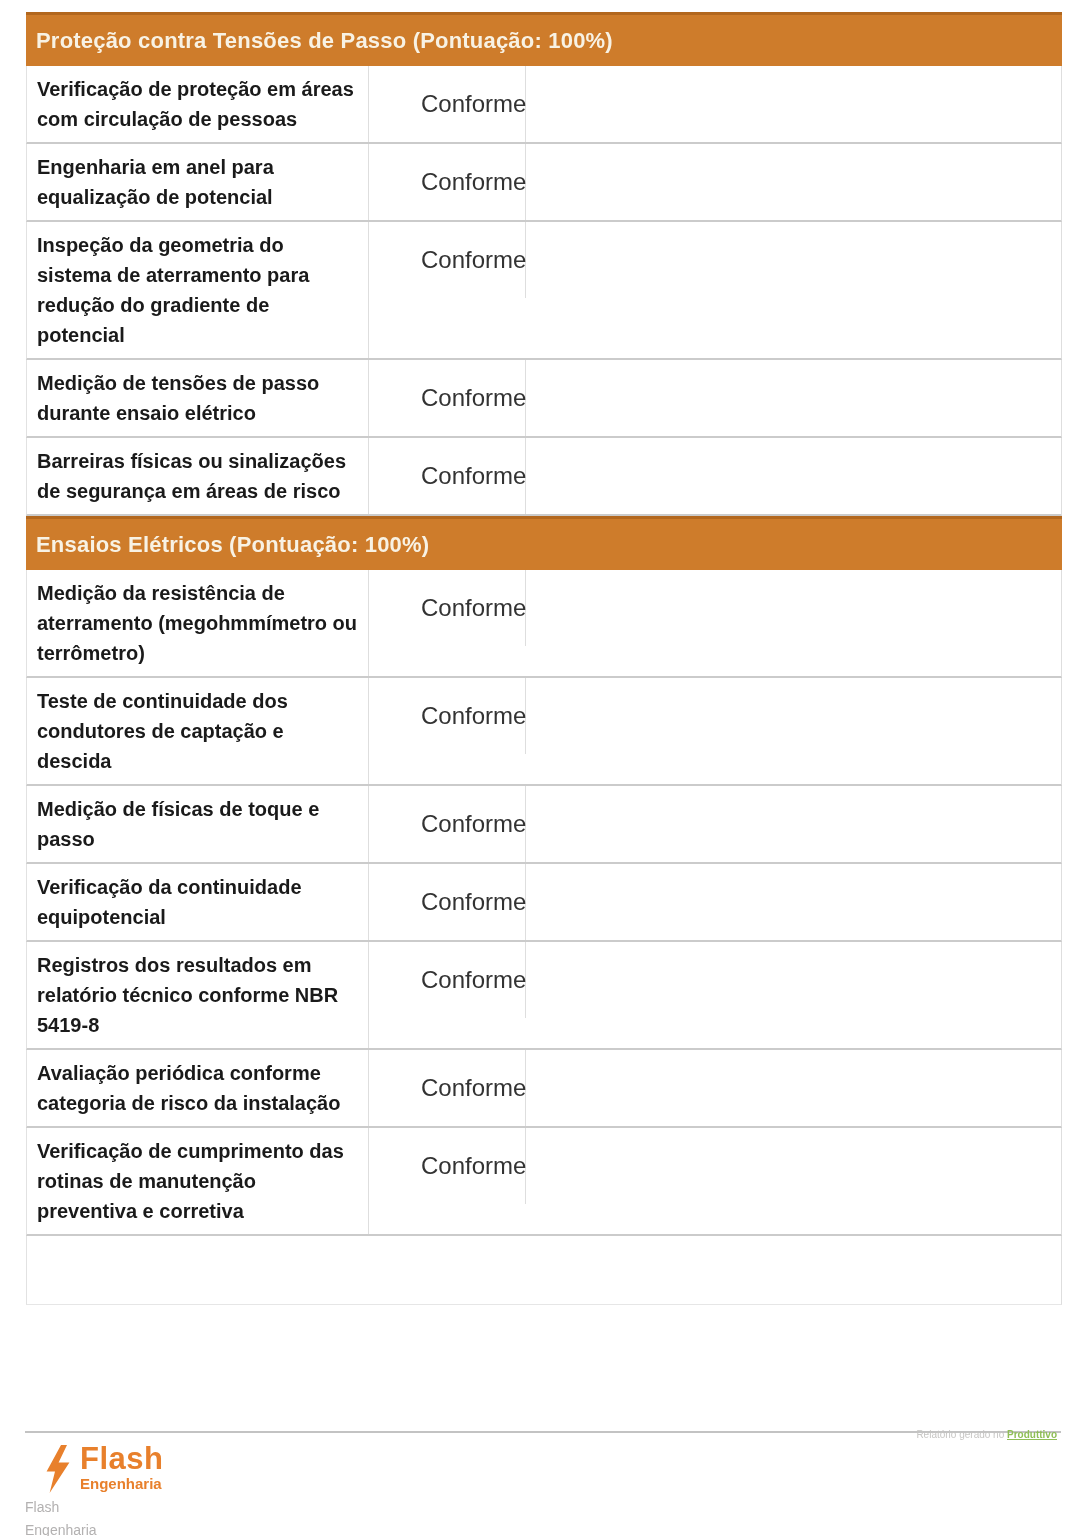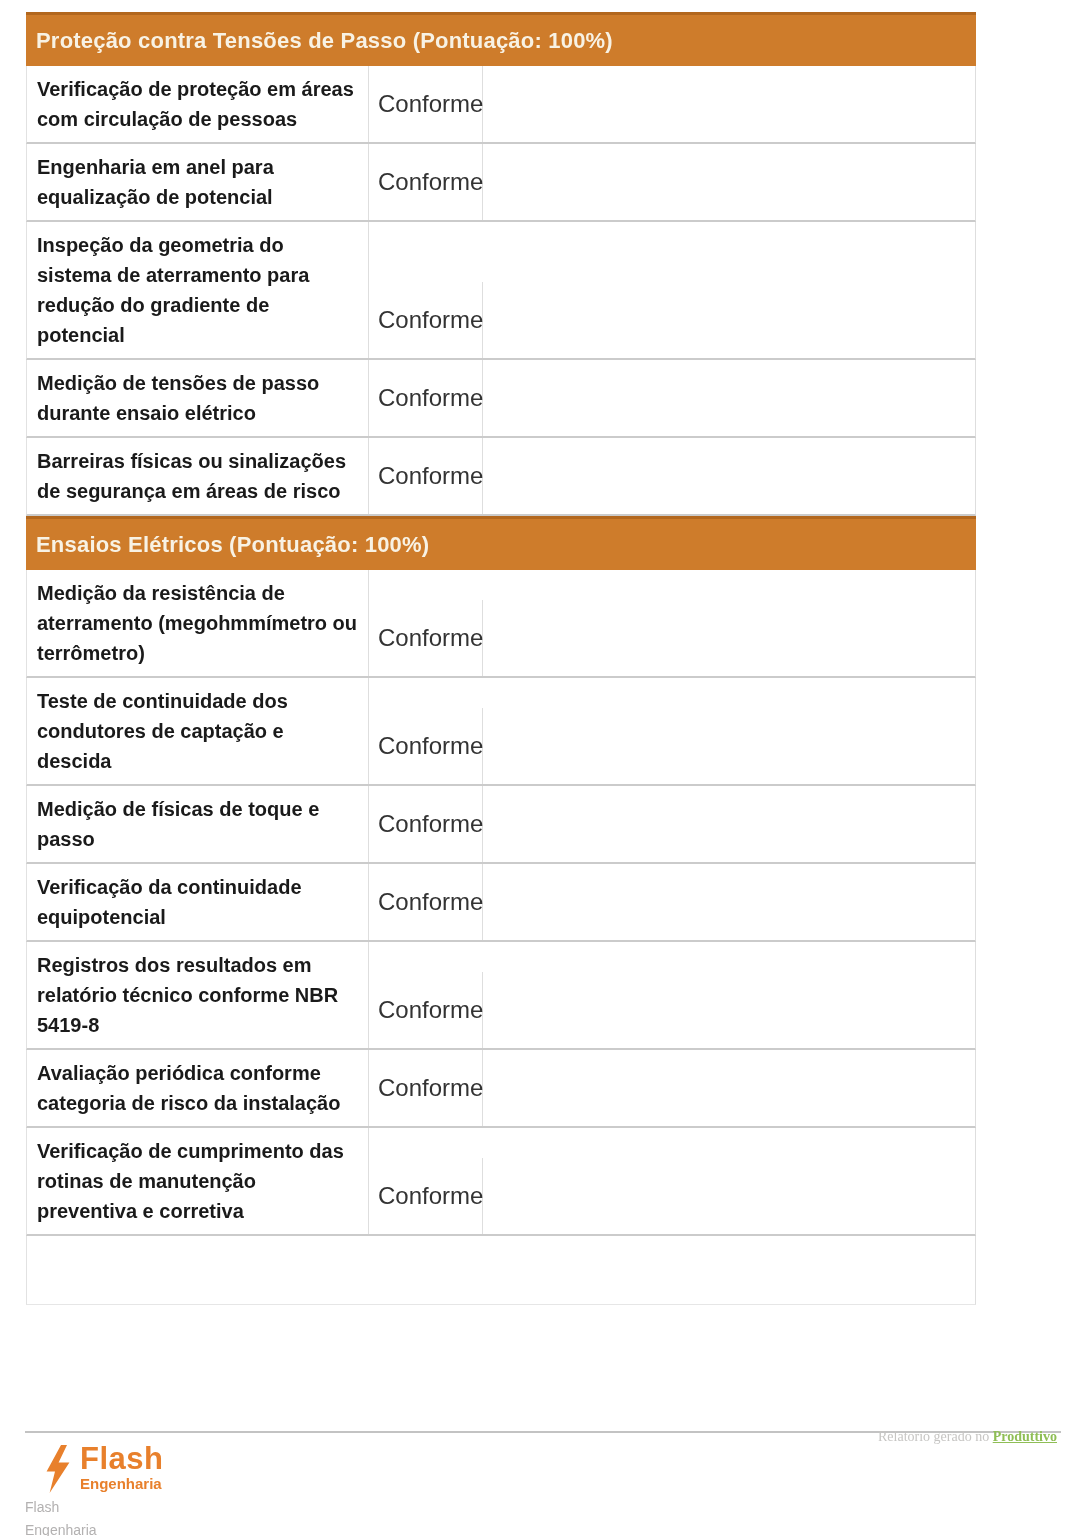--- a/index.html
+++ b/index.html
@@ -14,39 +14,40 @@
   .page {
     position: relative;
     width: 1085px;
     height: 1536px;
     background: #fff;
   }
   .report {
     position: absolute;
     left: 26px;
     top: 12px;
-    width: 950px;
+    width: 1036px;
   }
   .section-header {
     background: var(--section-header-bg, #CE7C2B);
     border-top: 3px solid var(--section-header-border-top, #B2671E);
     color: var(--section-header-text, #F8F2E4);
     font-size: 22px;
     font-weight: bold;
     padding: 12px 10px;
     line-height: 27px;
     letter-spacing: 0.2px;
   }
   .t-row {
     display: flex;
-    align-items: flex-end;
+    align-items: flex-start;
     background: #fff;
     border-bottom: 2px solid var(--table-border, #CBCBCB);
     border-left: 1px solid #e2e2e2;
     border-right: 1px solid #dedede;
+    gap: 43px;
   }
   .cell { box-sizing: border-box; }
   .cell.item {
     width: 342px;
     padding: 8px 10px;
     font-size: 20px;
     font-weight: bold;
     line-height: 30px;
     color: var(--item-text, #1A1A1A);
     border-right: 1px solid #dedede;
@@ -103,23 +104,22 @@
     left: 25px;
     top: 1496px;
     color: var(--footer-text, #B3B1B1);
     font-size: 14px;
     line-height: 23px;
   }
   .footer-generated {
     position: absolute;
     right: 28px;
     top: 1429px;
-    font-size: 14px;
+    font-size: 10px;
     color: #c6c5c3;
-    font-family: Liberation Serif, serif;
   }
   .footer-generated a {
     color: var(--link-green, #8FBE56);
     font-weight: bold;
     text-decoration: underline;
     cursor: pointer;
   }
 </style>
 </head>
 <body>

